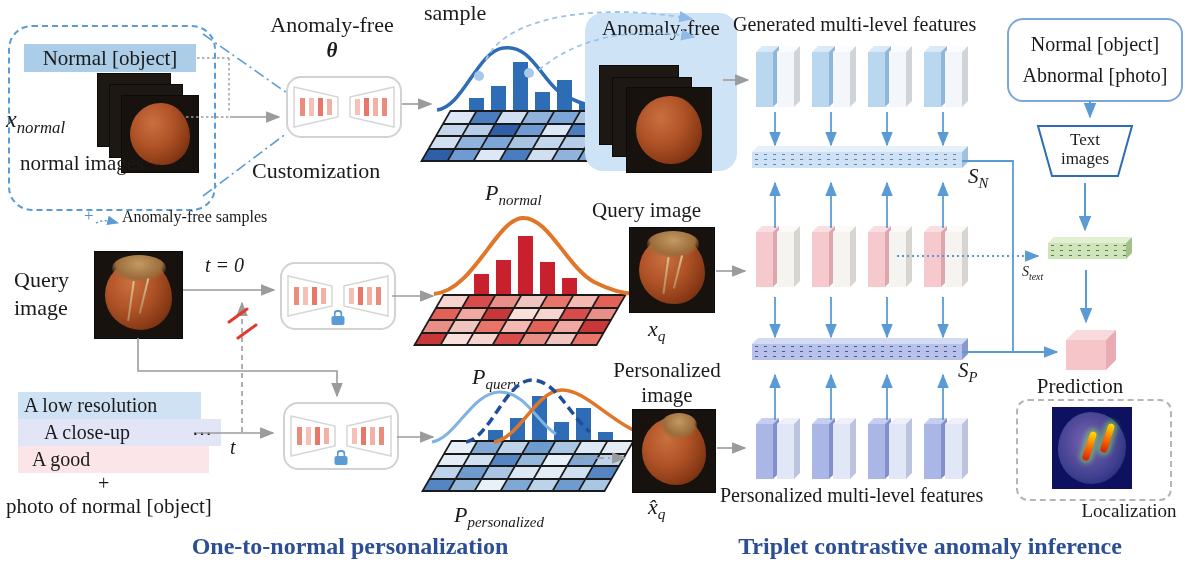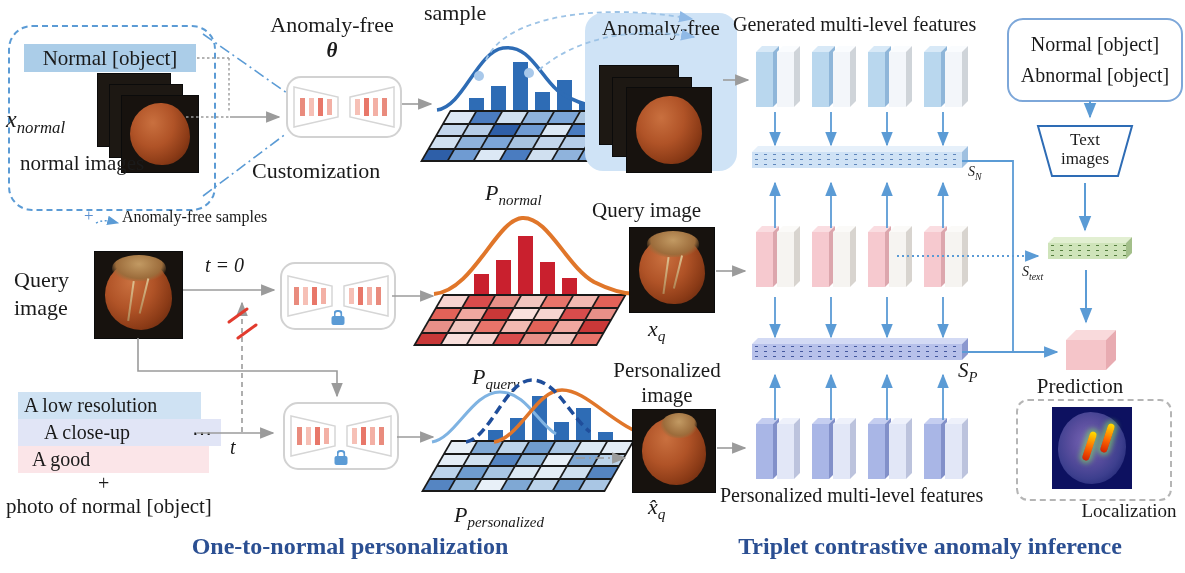--- a/index.html
+++ b/index.html
@@ -352,21 +352,21 @@
     <div class="fgroup" style="left: 112px;">
       <div class="fbar" style="--f: #b9d7ee; --t: #d8e9f7; --s: #8fb6d9;"></div>
       <div class="fbar" style="--f: #f3f6fa; --t: #fafcfe; --s: #cfd4d9;"></div>
     </div>
     <div class="fgroup" style="left: 168px;">
       <div class="fbar" style="--f: #b9d7ee; --t: #d8e9f7; --s: #8fb6d9;"></div>
       <div class="fbar" style="--f: #f3f6fa; --t: #fafcfe; --s: #cfd4d9;"></div>
     </div>
   </div>
 <div class="sbar sn" style="left:752px;top:152px;width:210px"></div>
-<div class="abs it" style="left:968px;top:164px;font-size:14px">
+<div class="abs it" style="left:968px;top:164px;font-size:21px">
   <span>S</span><sub>N</sub>
 </div>
 
 <div class="abs" style="left:592px;top:198px;font-size:21px">Query image</div>
 <div class="photo abs" style="left:630px;top:228px;width:84px;height:84px">
   <div class="nut"></div>
   <div class="cap"></div>
   <div class="crack" style="left:42%;top:34%;height:44%;transform:rotate(8deg)"></div>
   <div class="crack" style="left:56%;top:32%;height:40%;transform:rotate(14deg)"></div>
 </div>
@@ -424,21 +424,21 @@
     </div>
     <div class="fgroup" style="left: 168px;">
       <div class="fbar" style="--f: #a9b6e6; --t: #c5cef0; --s: #8290c9;"></div>
       <div class="fbar" style="--f: #e2e7f7; --t: #eef1fb; --s: #bcc3dd;"></div>
     </div>
   </div>
 <div class="abs" style="left:720px;top:484px;font-size:20px">Personalized multi-level features</div>
 
 <div class="abs na-box">
   <div>Normal [object]</div>
-  <div>Abnormal [object]</div>
+  <div>Abnormal [photo]</div>
 </div>
 <svg class="abs" style="left:1035px;top:124px" width="100" height="54">
   <polygon points="3,2 97,2 83,52 17,52" fill="#fff" stroke="#2e6cb5" stroke-width="2"></polygon>
 </svg>
 <div class="te-text">
   <div>Text</div>
   <div>images</div>
 </div>
 
 <div class="sbar st" style="left:1048px;top:243px;width:78px"></div>

